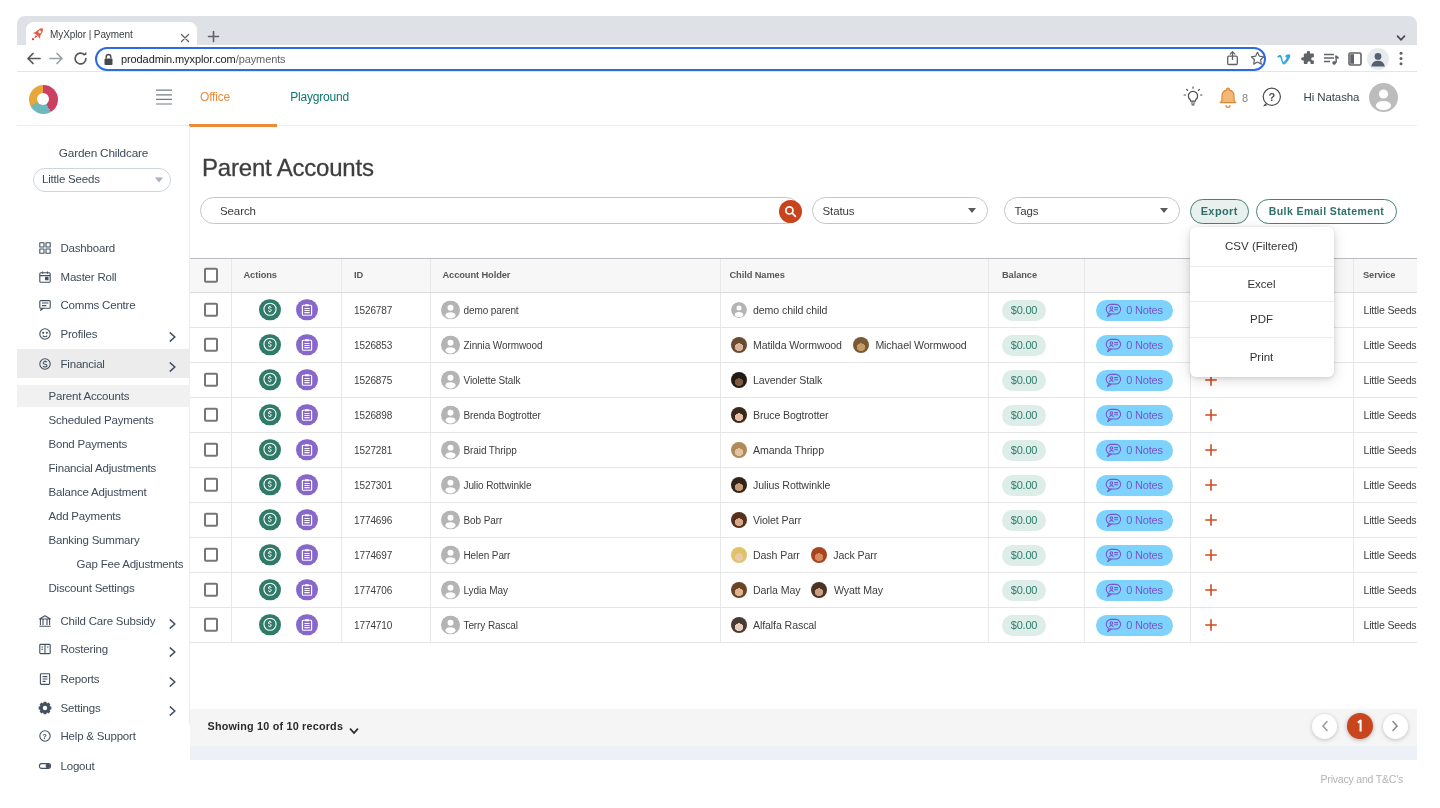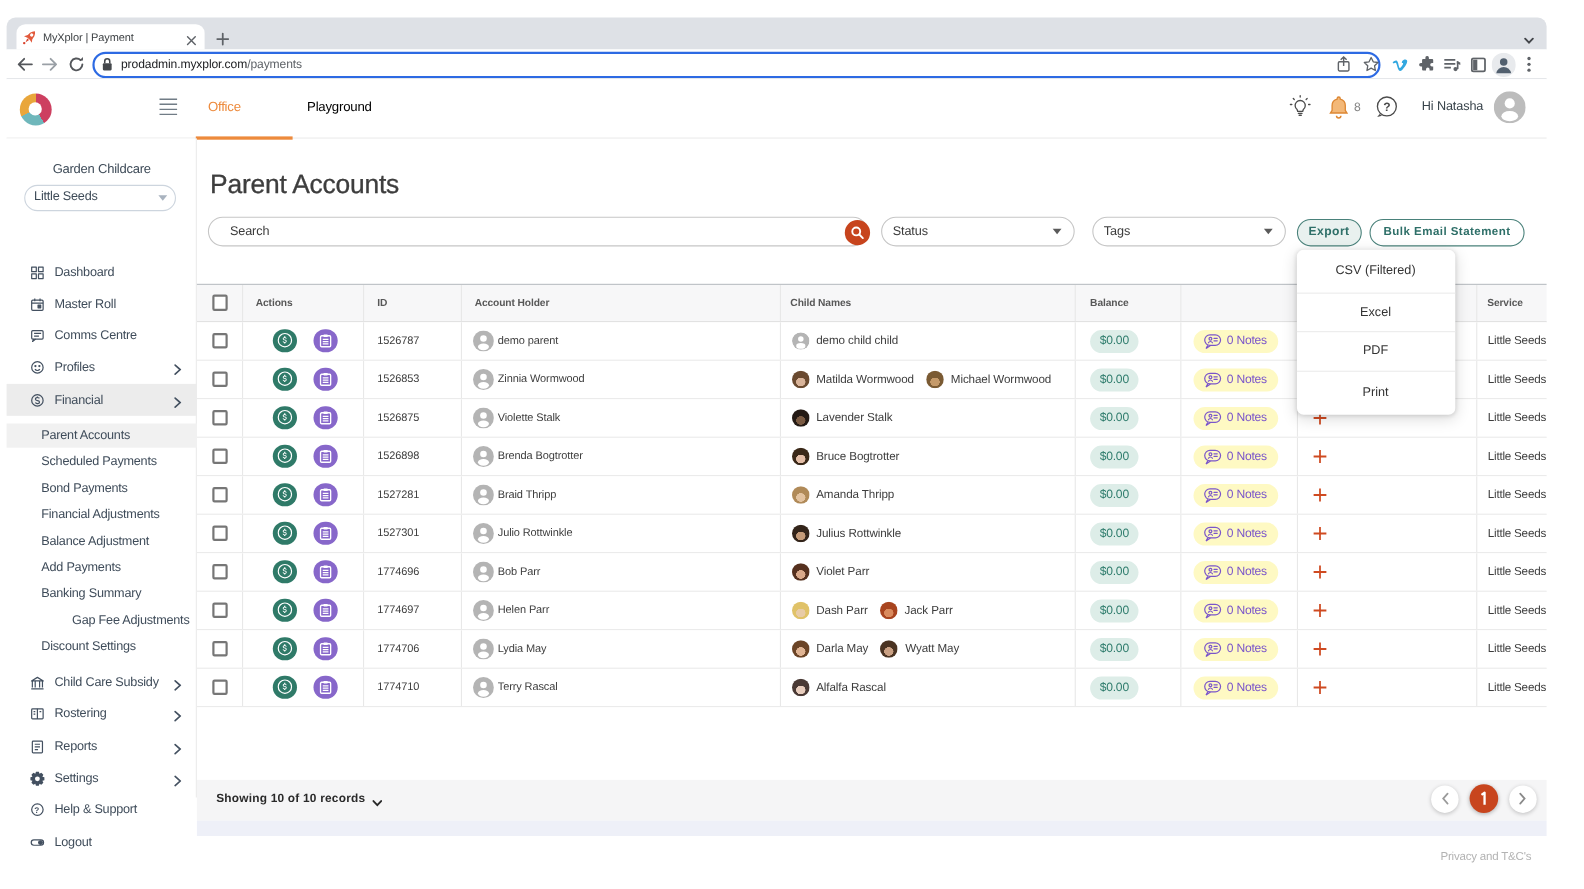--- a/index.html
+++ b/index.html
@@ -1,17 +1,17 @@
 <!DOCTYPE html>
 <html><head><meta charset="utf-8">
 <style>
 *{margin:0;padding:0;box-sizing:border-box;}
 html,body{width:1440px;height:808px;background:#fff;font-family:"Liberation Sans",sans-serif;overflow:hidden;}
 .abs{position:absolute;}
-#win{position:absolute;left:6px;top:16px;width:1400px;height:776px;}
+#win{position:absolute;left:17px;top:16px;width:1400px;height:776px;}
 
 #tabbar{position:absolute;left:0;top:0;width:1400px;height:29px;background:#dee1e6;border-radius:8px 8px 0 0;}
 #tab{position:absolute;left:9px;top:6px;width:171px;height:23px;background:#fff;border-radius:8px 8px 0 0;}
 #tabtitle{position:absolute;left:33px;top:12.5px;font-size:10px;letter-spacing:-0.1px;color:#3c4043;}
 #toolbar{position:absolute;left:0;top:29px;width:1400px;height:27px;background:#fff;border-bottom:1px solid #e3e5e8;}
 #omni{position:absolute;left:78px;top:31px;width:1171px;height:24px;border:2px solid #2d6ae3;border-radius:12px;background:#fff;}
 #urltxt{position:absolute;left:104px;top:37px;font-size:11px;color:#202124;letter-spacing:-0.1px;}
 #urltxt span{color:#5f6368;}
 
 #apphead{position:absolute;left:0;top:56px;width:1400px;height:53.5px;background:#fff;border-bottom:1px solid #ececec;}
@@ -51,21 +51,21 @@
 .cb{position:absolute;left:13.5px;top:50%;transform:translateY(-50%);width:14.5px;height:14.5px;border:2px solid #767676;border-radius:2px;background:#fff;}
 .acirc{position:absolute;top:50%;transform:translateY(-50%);width:21.5px;height:21.5px;border-radius:50%;display:flex;align-items:center;justify-content:center;}
 .gcirc{left:27.5px;background:#2f7a68;}
 .pcirc{left:64.5px;background:#8767ca;}
 .pav{position:absolute;left:9.5px;top:50%;transform:translateY(-50%);width:19px;height:19px;}
 .kidrow{position:absolute;left:10px;top:0;height:100%;display:flex;align-items:center;}
 .kid{display:flex;align-items:center;margin-right:11px;}
 .kav{width:16px;height:16px;border-radius:50%;margin-right:6.5px;flex:none;}
 .kname{font-size:10.6px;color:#3d3d3d;letter-spacing:-0.1px;white-space:nowrap;}
 .bpill{position:absolute;left:13.5px;top:7px;width:44px;height:21px;border-radius:10.5px;background:#ddede8;color:#2e7c6c;font-size:11px;font-weight:400;letter-spacing:-0.2px;display:flex;align-items:center;justify-content:center;}
-.npill{position:absolute;left:11px;top:7px;width:77px;height:21px;border-radius:10.5px;background:#fef9c3;display:flex;align-items:center;justify-content:center;}
+.npill{position:absolute;left:11px;top:7px;width:77px;height:21px;border-radius:10.5px;background:#7dd3fc;display:flex;align-items:center;justify-content:center;}
 .npill span{font-size:11px;color:#7a55ca;letter-spacing:-0.2px;margin-left:4px;}
 .plus{position:absolute;left:13.5px;top:50%;transform:translateY(-50%);width:14px;height:14px;}
 .svc{position:absolute;left:9.5px;top:50%;transform:translateY(-50%);font-size:10.6px;color:#3d3d3d;letter-spacing:-0.2px;}
 
 #xmenu{position:absolute;left:1172.5px;top:210.5px;width:144px;height:150px;background:#fff;border-radius:6px;box-shadow:0 3px 14px rgba(0,0,0,0.14),0 1px 4px rgba(0,0,0,0.12);z-index:30;}
 .xitem{height:35.5px;display:flex;align-items:center;justify-content:center;font-size:11.5px;color:#333;border-bottom:1px solid #ebebeb;}
 .xitem:last-child{border-bottom:none;}
 
 #fbar{position:absolute;left:172.5px;top:693px;width:1227.5px;height:37px;background:#f5f5f6;}
 #fstrip{position:absolute;left:172.5px;top:730px;width:1227.5px;height:13.5px;background:#eef0f8;}
@@ -145,21 +145,21 @@
         <circle cx="2" cy="2.2" r="1.5" fill="#5f6368"></circle>
         <circle cx="2" cy="7.5" r="1.5" fill="#5f6368"></circle>
         <circle cx="2" cy="12.8" r="1.5" fill="#5f6368"></circle>
       </svg></div>
 <div id="apphead"></div>
     <div id="logo"></div>
 <div class="abs" style="left:138px;top:72px;"><svg width="18" height="18" viewBox="0 0 18 18" style="">
         <path d="M1 3.4 H17 M1 8 H17 M1 12.6 H17 M1 17.2 H17" transform="translate(0,-1.2)" stroke="#717c86" stroke-width="1.2"></path>
       </svg></div>
 <div class="toptab" style="left:183px;width:64px;text-align:left;color:#ed8a3c;">Office</div>
-<div class="toptab" style="left:255.5px;width:94px;text-align:center;color:#000000;">Playground</div>
+<div class="toptab" style="left:255.5px;width:94px;text-align:center;color:#0f766e;">Playground</div>
 <div id="officeu"></div>
 <div class="abs" style="left:1165px;top:70px;"><svg width="22" height="22" viewBox="0 0 22 22" style="">
         <g stroke="#4c4c4c" stroke-width="1.2" fill="none" stroke-linecap="round">
           <path d="M8.2 13.6 a4.6 4.6 0 1 1 5.6 0 l-0.5 1.6 h-4.6 Z"></path>
           <path d="M9.3 17 h3.4 M10 18.8 h2"></path>
           <path d="M11 2.2 V1 M16.4 4.4 L17.3 3.5 M5.6 4.4 L4.7 3.5 M18.6 9 H19.9 M2.1 9 H3.4"></path>
         </g>
       </svg></div>
 <div class="abs" style="left:1200px;top:69.5px;"><svg width="22" height="23" viewBox="0 0 22 23" style="">
         <path d="M11 2.2 a1.4 1.4 0 0 1 1.4 1.4 v0.5 a6 6 0 0 1 4.6 5.9 v4.4 l1.5 2.3 H3.5 L5 14.4 V10 a6 6 0 0 1 4.6 -5.9 v-0.5 A1.4 1.4 0 0 1 11 2.2 Z" fill="#f3b878" stroke="#dd8733" stroke-width="1.2"></path>

